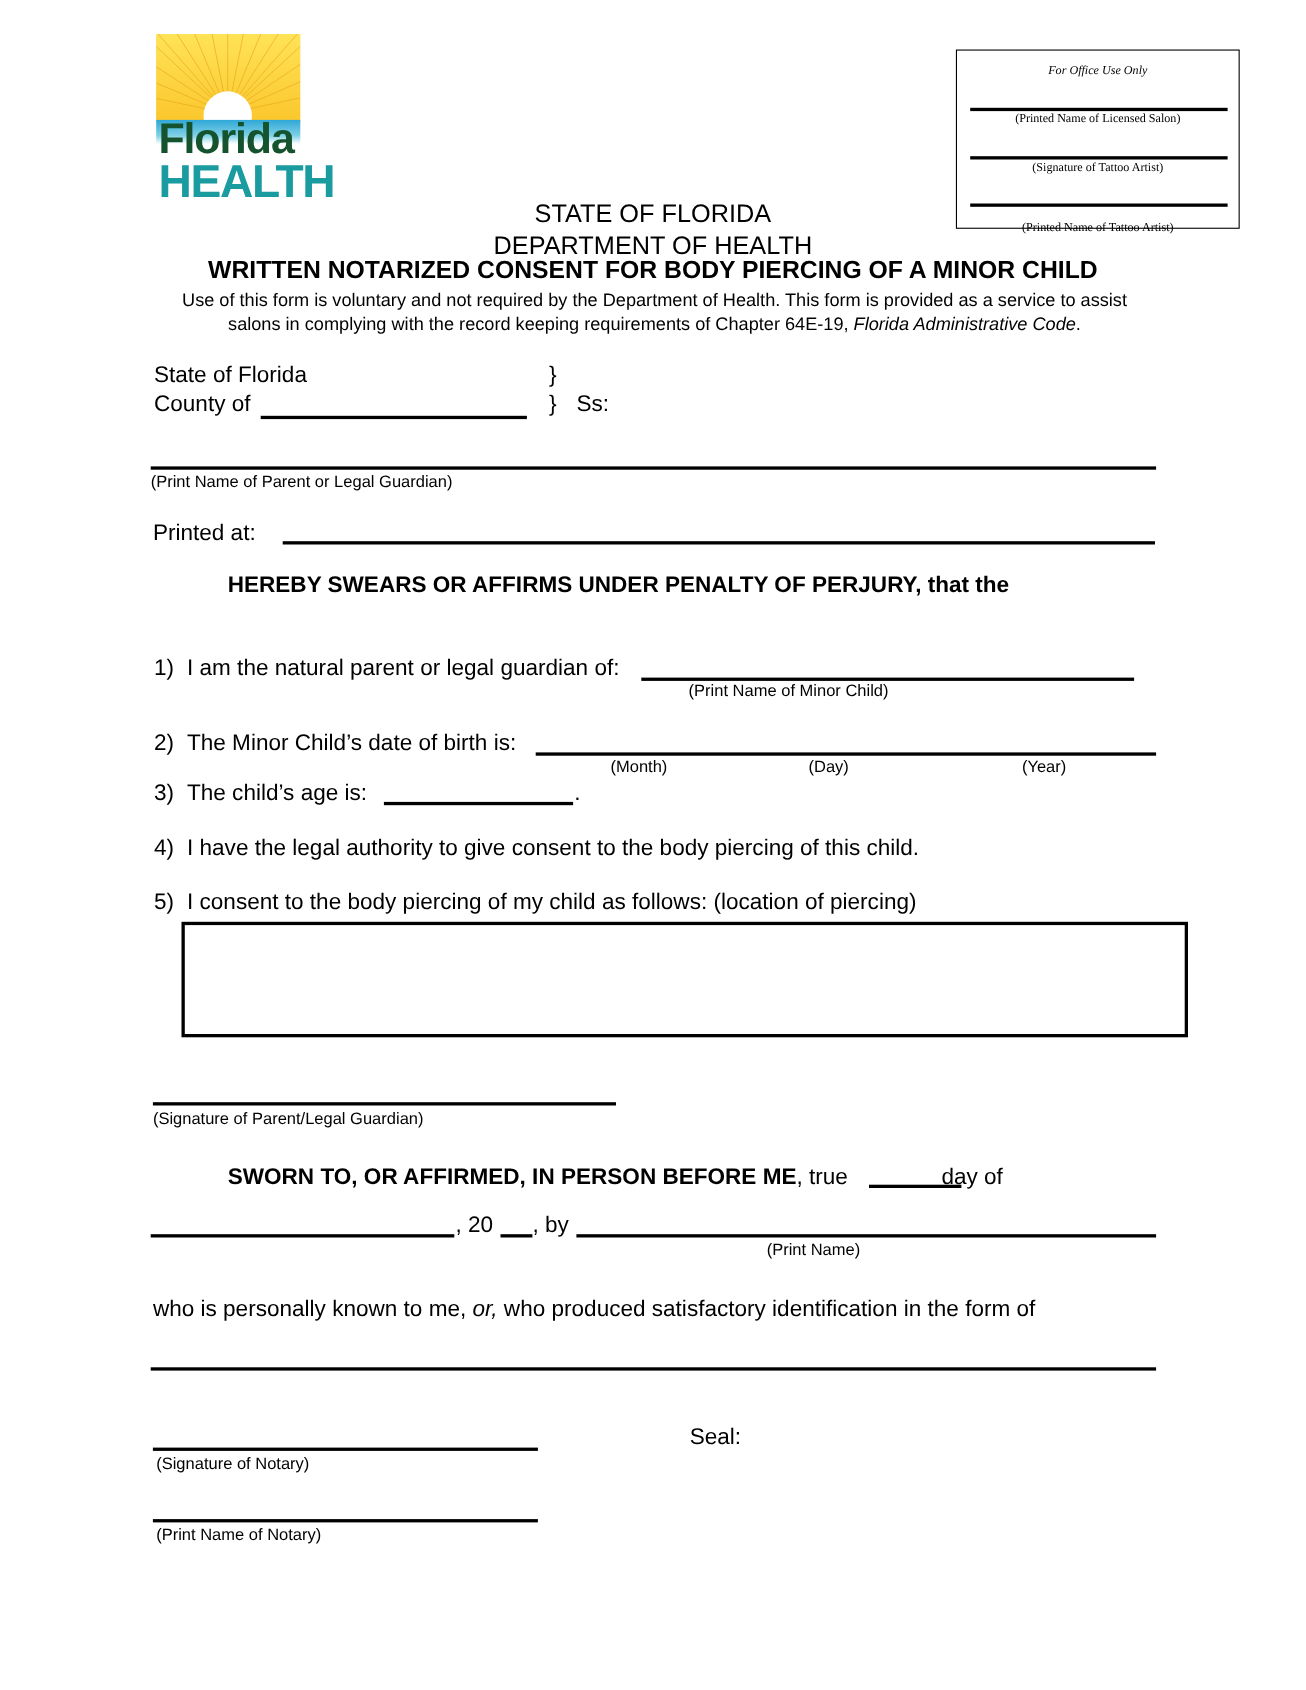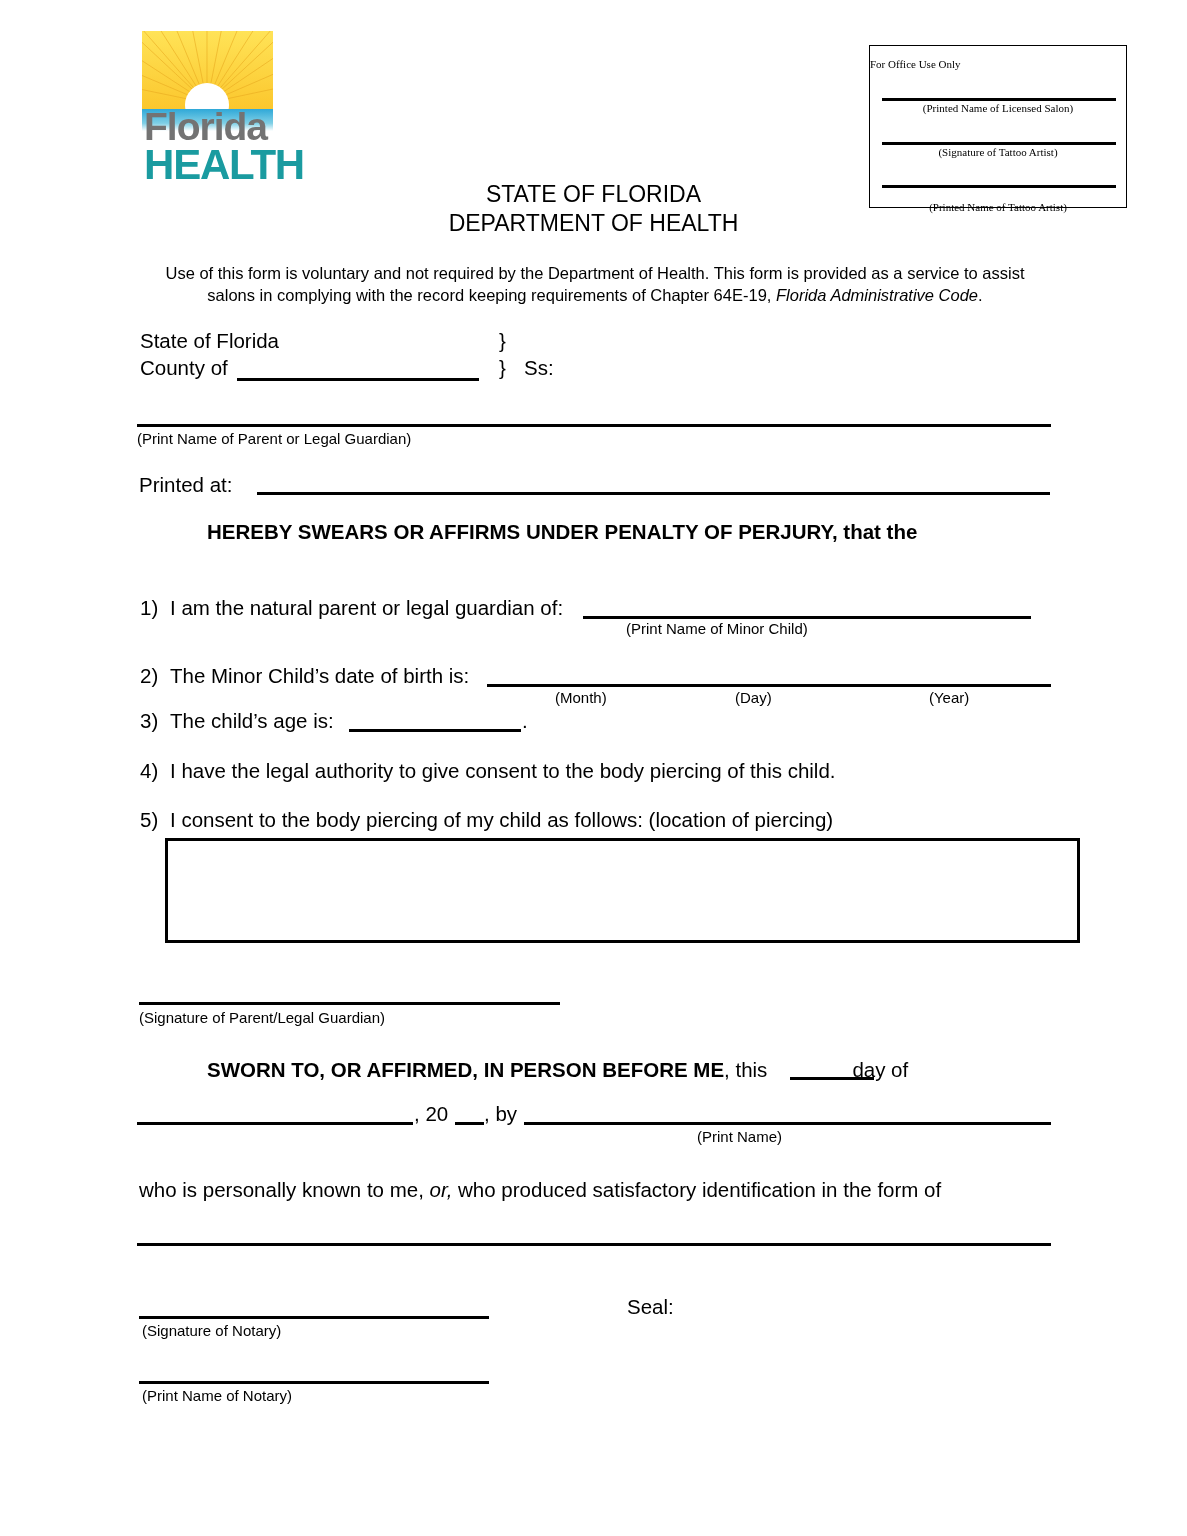--- a/index.html
+++ b/index.html
@@ -51,21 +51,21 @@
   .logo-word-florida {
     position: absolute;
     left: 2px;
     top: 76px;
     width: 131px;
     font-family: "Liberation Sans", sans-serif;
     font-weight: bold;
     font-size: 39px;
     line-height: 40px;
     letter-spacing: -1px;
-    color: #737373;
+    color: #14532d;
   }
   .logo-word-health {
     position: absolute;
     left: 2px;
     top: 113px;
     width: 131px;
     font-family: "Liberation Sans", sans-serif;
     font-weight: bold;
     font-size: 42px;
     line-height: 42px;
@@ -82,20 +82,22 @@
     height: 163px;
     border: 1px solid #000;
     box-sizing: border-box;
     font-family: "Liberation Serif", serif;
     font-size: 11px;
   }
   .office-title {
     position: absolute;
     left: 0; top: 12px;
     width: 100%;
+    text-align: center;
+    font-style: italic;
   }
   .office-rule {
     position: absolute;
     left: 12px;
     width: 234px;
     height: 0;
     border-top: 3px solid #000;
   }
   .office-cap {
     position: absolute;
@@ -204,20 +206,21 @@
     <div class="office-rule" style="top:52px;"></div>
     <div class="office-cap" style="top:56px;">(Printed Name of Licensed Salon)</div>
     <div class="office-rule" style="top:96px;"></div>
     <div class="office-cap" style="top:100px;">(Signature of Tattoo Artist)</div>
     <div class="office-rule" style="top:139px;"></div>
     <div class="office-cap" style="top:139px;margin-top:16px;">(Printed Name of Tattoo Artist)</div>
   </div>
 
   <div class="h-line" style="top:181px;">STATE OF FLORIDA</div>
   <div class="h-line" style="top:210px;">DEPARTMENT OF HEALTH</div>
+  <div class="h-line h-bold" style="top:233px;">WRITTEN NOTARIZED CONSENT FOR BODY PIERCING OF A MINOR CHILD</div>
 
   <div class="subtitle">
     <span>Use of this form is voluntary and not required by the Department of Health.  This form is provided as a service to assist salons in complying with the record keeping requirements of Chapter 64E-19, </span><span class="ital">Florida Administrative Code</span><span>.</span>
   </div>
 
   <div class="t" style="left:140px; top:327px;">State of Florida</div>
   <div class="t" style="left:499px; top:327px;">}</div>
 
   <div class="t" style="left:140px; top:354px;">County of</div>
   <div class="rule" style="left:237px; top:378px; width:242px;"></div>
@@ -252,21 +255,21 @@
   <div class="t" style="left:140px; top:757px;">4)</div>
   <div class="t" style="left:170px; top:757px;">I have the legal authority to give consent to the body piercing of this child.</div>
 
   <div class="t" style="left:140px; top:806px;">5)</div>
   <div class="t" style="left:170px; top:806px;">I consent to the body piercing of my child as follows:  (location of piercing)</div>
   <div class="piercing-box"></div>
 
   <div class="rule" style="left:139px; top:1002px; width:421px;"></div>
   <div class="cap" style="left:139px; top:1009px;">(Signature of Parent/Legal Guardian)</div>
 
-  <div class="t" style="left:207px; top:1056px;"><span class="t-b">SWORN TO, OR AFFIRMED, IN PERSON BEFORE ME</span><span>, this</span><span style="display:inline-block;width:85px;"></span><span>day of</span></div>
+  <div class="t" style="left:207px; top:1056px;"><span class="t-b">SWORN TO, OR AFFIRMED, IN PERSON BEFORE ME</span><span>, true</span><span style="display:inline-block;width:85px;"></span><span>day of</span></div>
   <div class="rule" style="left:790px; top:1077px; width:84px;"></div>
 
   <div class="rule" style="left:137px; top:1122px; width:276px;"></div>
   <div class="t" style="left:414px; top:1100px;">, 20</div>
   <div class="rule" style="left:455px; top:1122px; width:29px;"></div>
   <div class="t" style="left:484px; top:1100px;text-align:right;">, by</div>
   <div class="rule" style="left:524px; top:1122px; width:527px;"></div>
   <div class="cap" style="left:697px; top:1128px;">(Print Name)</div>
 
   <div class="t" style="left:139px; top:1176px;"><span>who is personally known to me, </span><span class="ital">or,</span><span> who produced satisfactory identification in the form of</span></div>

